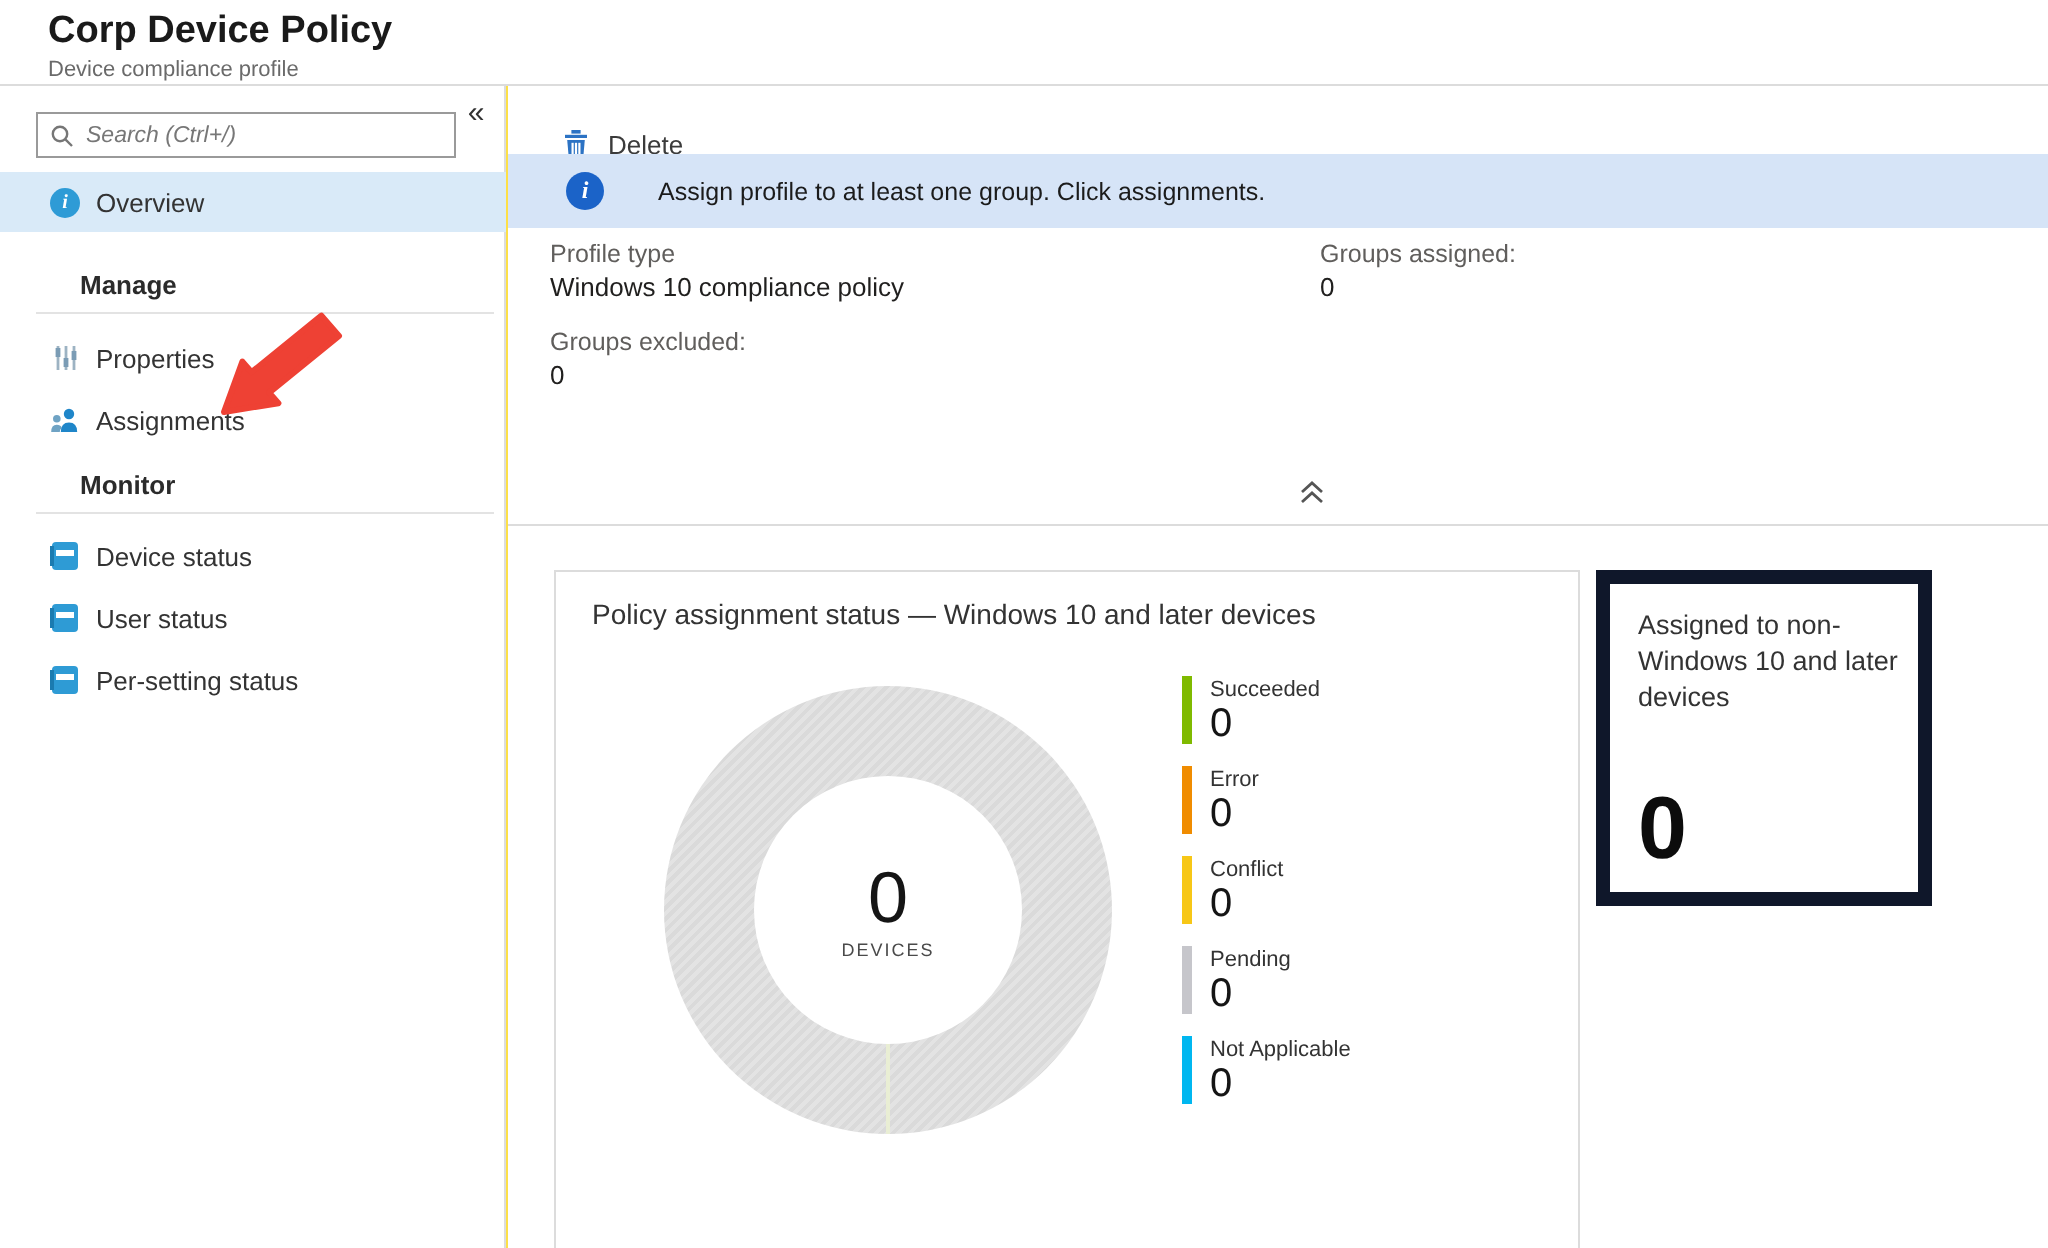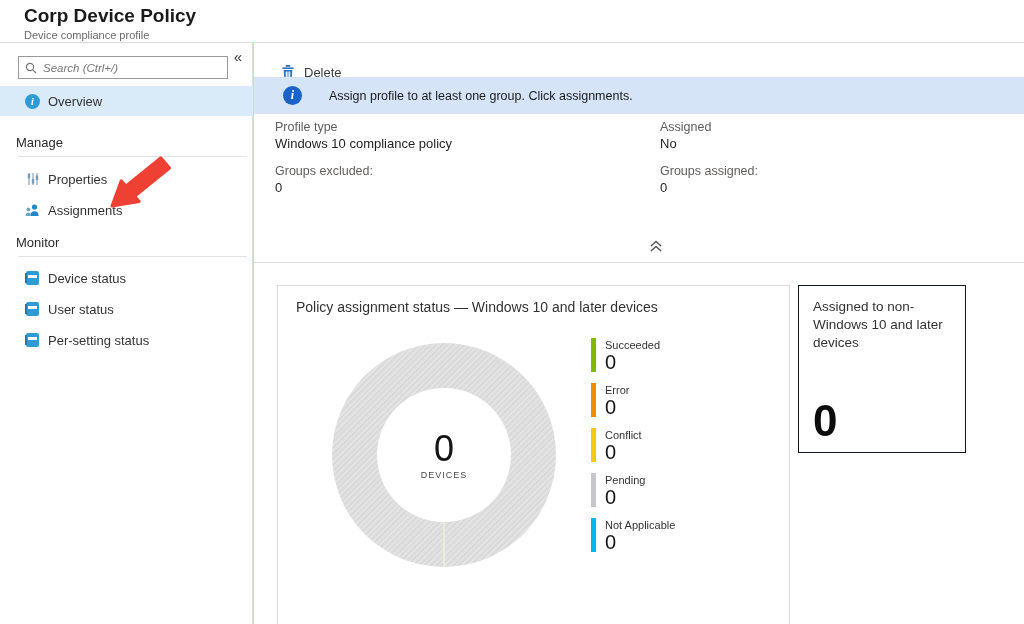--- a/index.html
+++ b/index.html
@@ -25,21 +25,21 @@
     font-style:italic; color:#666; font-family:inherit; background:transparent; }
   .searchbox input::placeholder { color:#777; font-style:italic; }
 
   .nav-row { position:absolute; left:0; width:253px; height:30px; display:flex; align-items:center;
     cursor:pointer; font-size:13px; color:#333; }
   .nav-row .ic { position:absolute; left:25px; width:15px; height:15px; display:flex;
     align-items:center; justify-content:center; }
   .nav-row .lbl { position:absolute; left:48px; }
   .nav-row.selected { background:#d9eaf8; }
 
-  .section-label { position:absolute; left:16px; font-size:13px; font-weight:400; color:#2b2b2b; }
+  .section-label { position:absolute; left:40px; font-size:13px; font-weight:700; color:#2b2b2b; }
   .side-divider { position:absolute; left:18px; width:229px; height:1px; background:#e3e3e3; }
 
   .info-dot { width:15px; height:15px; border-radius:50%; background:#2e9bd6; color:#fff;
     font-size:10px; font-weight:700; font-style:italic; display:flex; align-items:center;
     justify-content:center; font-family:"Liberation Serif",serif; }
   .notebook { width:13px; height:14px; background:#2e9bd5; border-radius:2px; position:relative; }
   .notebook:before { content:""; position:absolute; left:2px; right:2px; top:4px; height:3px; background:#fff; }
   .notebook:after { content:""; position:absolute; left:-1px; top:2px; width:2px; height:10px;
     background:#1b7bb0; }
 
@@ -83,21 +83,21 @@
   .donut .clbl { font-size:9px; letter-spacing:1px; color:#4a4a4a; margin-top:2px; }
 
   .legend { position:absolute; left:313px; top:52px; }
   .legend-item { display:flex; margin-bottom:11px; height:34px; }
   .legend-item .bar { width:5px; height:34px; margin-right:9px; flex:0 0 auto; }
   .legend-item .txt .lname { font-size:11px; color:#333; line-height:12px; margin-top:1px; }
   .legend-item .txt .lval { font-size:20px; color:#151515; line-height:22px; }
 
   
   .side-card { position:absolute; left:544px; top:242px; width:168px; height:168px;
-    border:1px solid #0f172a; background:#fff; }
+    border:7px solid #0f172a; background:#fff; }
   .side-card .sc-title { position:absolute; left:14px; top:12px; width:140px; font-size:13.5px;
     color:#333; line-height:18px; }
   .side-card .sc-value { position:absolute; left:14px; bottom:8px; font-size:44px; font-weight:700;
     color:#0c0c0c; line-height:46px; }
 </style>
 </head>
 <body>
 
 <div class="app">
 
@@ -209,24 +209,20 @@
         </div>
         <div class="field">
         </div>
         <div class="field">
           <div class="flabel">Groups excluded:</div>
           <div class="fvalue">0</div>
         </div>
       </div>
       <div class="dcol right">
         <div class="field">
-          <div class="flabel">Assigned</div>
-          <div class="fvalue">No</div>
-        </div>
-        <div class="field">
           <div class="flabel">Groups assigned:</div>
           <div class="fvalue">0</div>
         </div>
       </div>
     </div>
 
     <svg class="collapse-up" viewBox="0 0 16 14">
       <polyline points="3,7 8,2.5 13,7" fill="none" stroke="#555" stroke-width="1.4"></polyline>
       <polyline points="3,12 8,7.5 13,12" fill="none" stroke="#555" stroke-width="1.4"></polyline>
     </svg>

